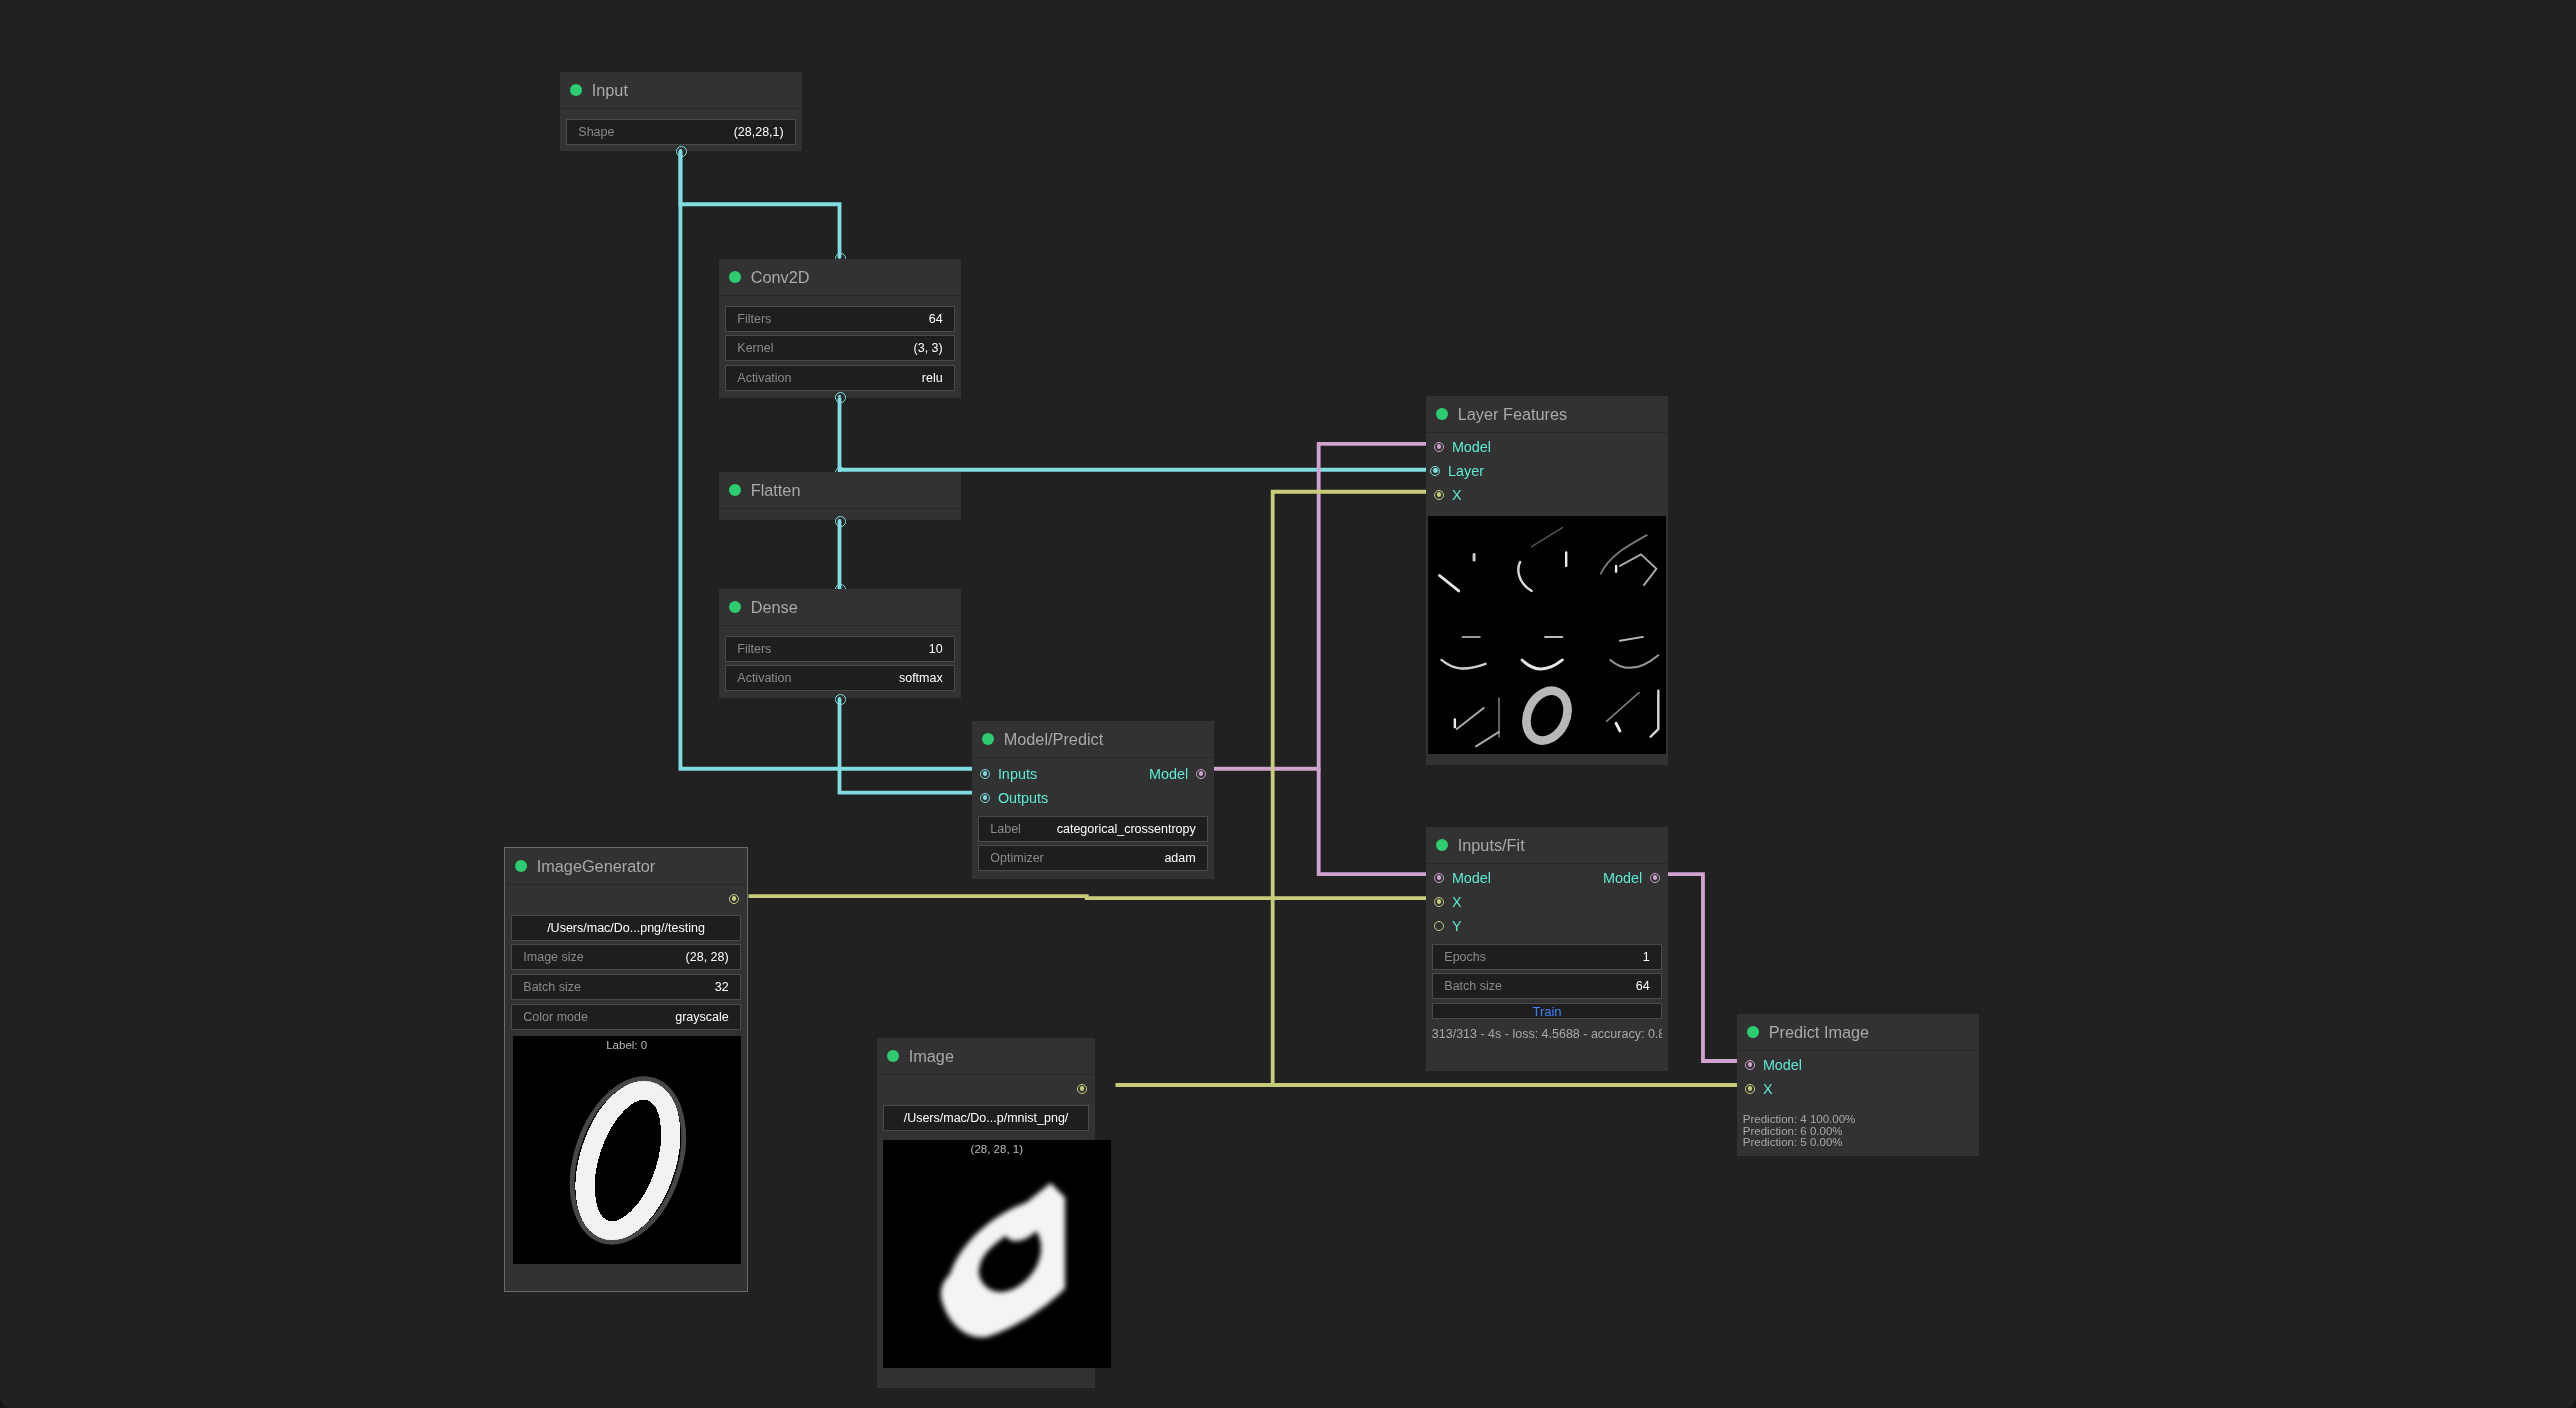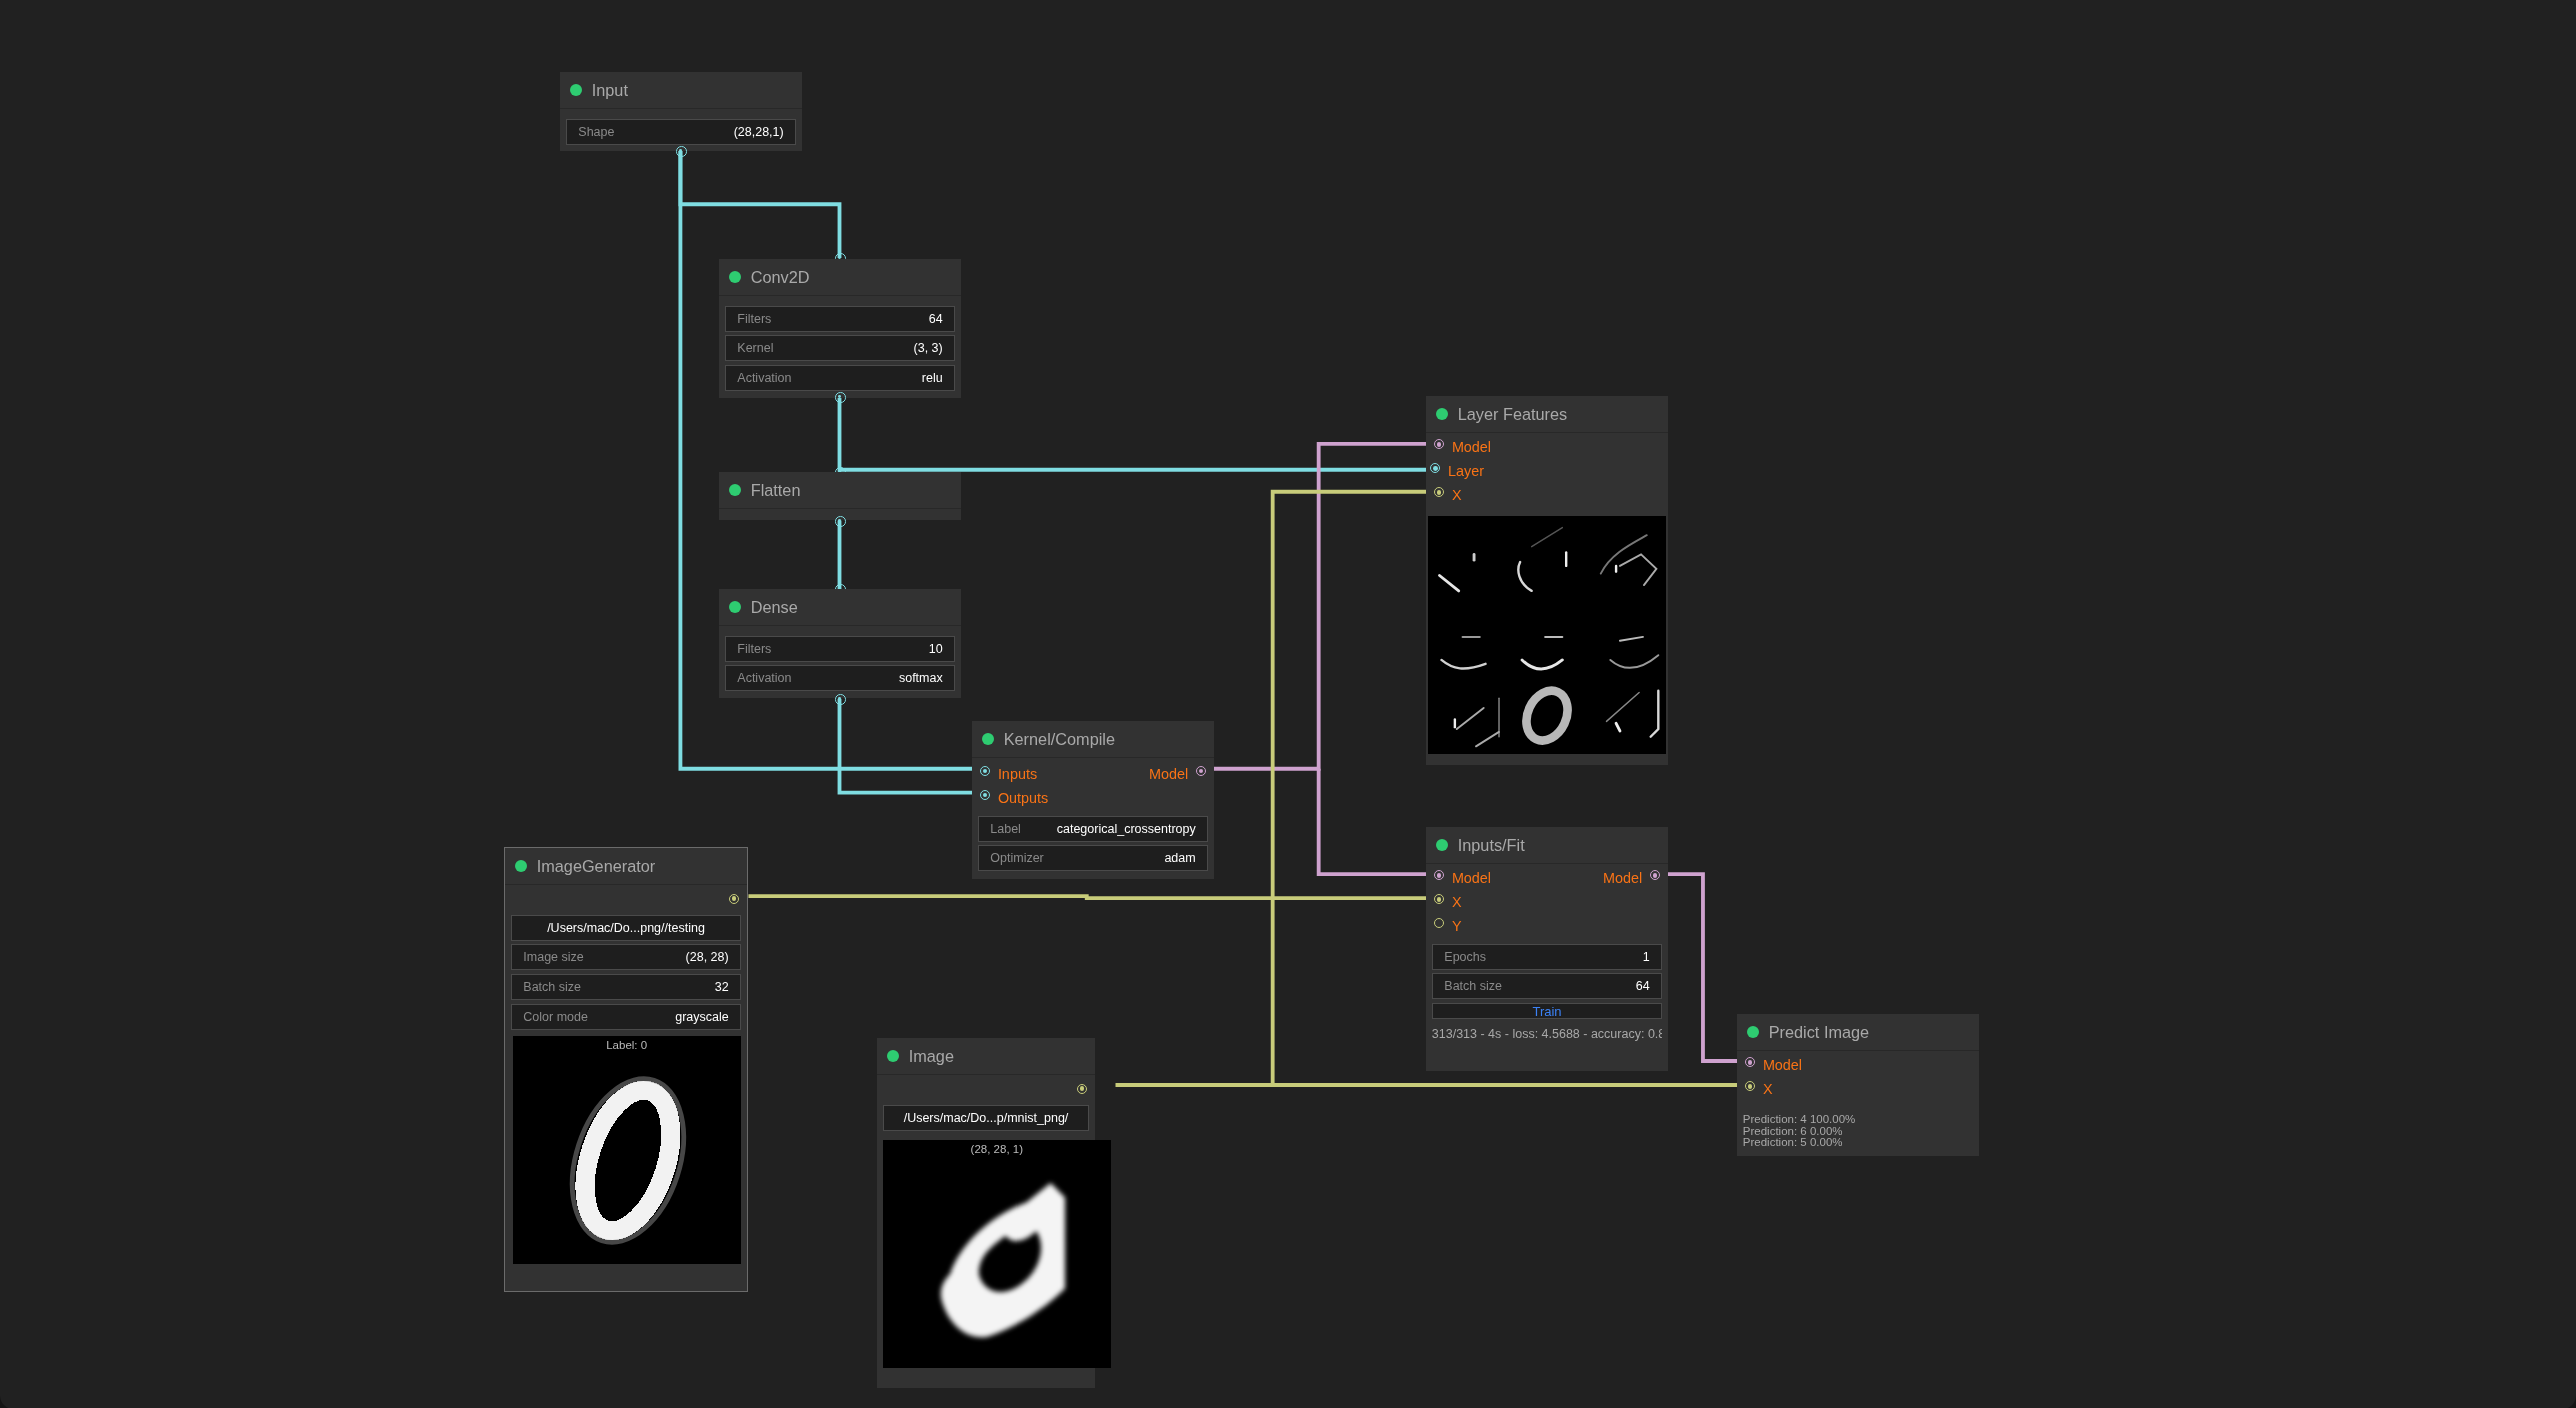--- a/index.html
+++ b/index.html
@@ -33,21 +33,21 @@
   .field .lbl { color:#8a8a8a; }
   .field .val { color:#ffffff; }
   .field.center { justify-content:center; }
   .field.center .val { color:#ffffff; font-size:12.5px; }
   .button {
     height:16px; margin:3.8px 0; border:1.9px solid #4a4a4a; background:#1e1e1e;
     display:flex; align-items:center; justify-content:center; color:#3b82f6; font-size:13px;
     box-sizing:border-box; cursor:pointer;
   }
   .port-row { display:flex; align-items:center; justify-content:space-between; height:24px; font-size:14.4px; }
-  .port-left, .port-right { display:flex; color:#f97316; }
+  .port-left, .port-right { display:flex; align-items:center; color:#5eead4; }
   .port {
     width:10.5px; height:10.5px; border-radius:50%; border:1.9px solid; box-sizing:border-box;
     display:inline-flex; align-items:center; justify-content:center; margin:0 7.7px 0 1.9px;
   }
   .port.right { margin:0 1.9px 0 7.7px; }
   .port::after { content:""; width:4.8px; height:4.8px; border-radius:50%; background:currentColor; }
   .port.empty::after { display:none; }
   .port.pink { color:#cfa2cf; border-color:#cfa2cf; }
   .port.cyan { color:#7fdde2; border-color:#7fdde2; }
   .port.yellow { color:#c8cc7a; border-color:#c8cc7a; }
@@ -153,21 +153,21 @@
         <span class="lbl">Activation</span>
         <span class="val">softmax</span>
       </div>
     </div>
   </div>
   <span class="conn" style="left:835px;top:694px;"></span>
 
   <div class="node" style="left:972px;top:721px;width:242px;height:158px;">
     <div class="node-header">
       <span class="dot"></span>
-      <span class="node-title">Kernel/Compile</span>
+      <span class="node-title">Model/Predict</span>
     </div>
     <div class="node-body" style="padding-top:3.8px;">
       <div class="port-row">
         <span class="port-left">
             <span class="port cyan"></span>
             <span>Inputs</span>
           </span>
         <span class="port-right">
             <span>Model</span>
             <span class="port pink right"></span>

